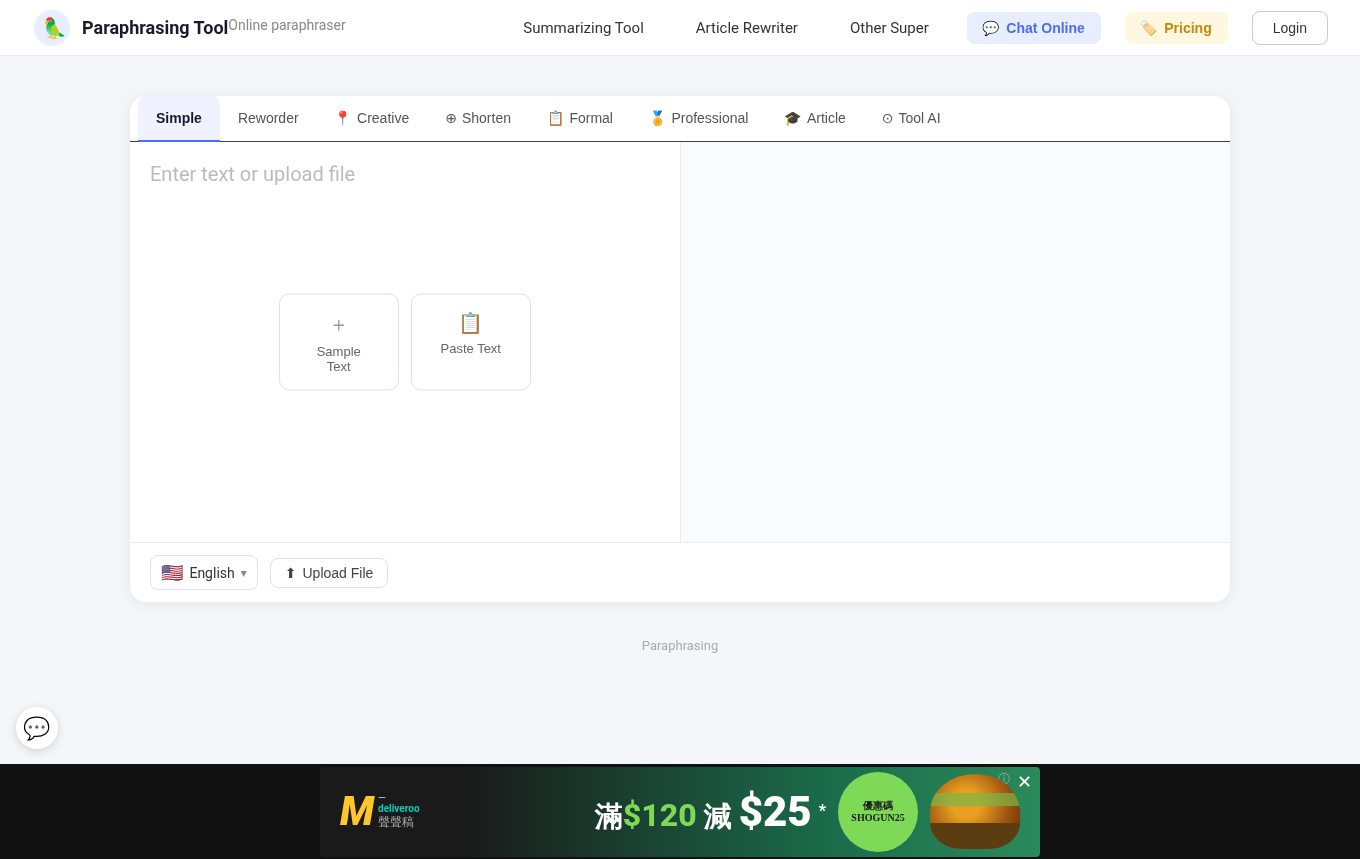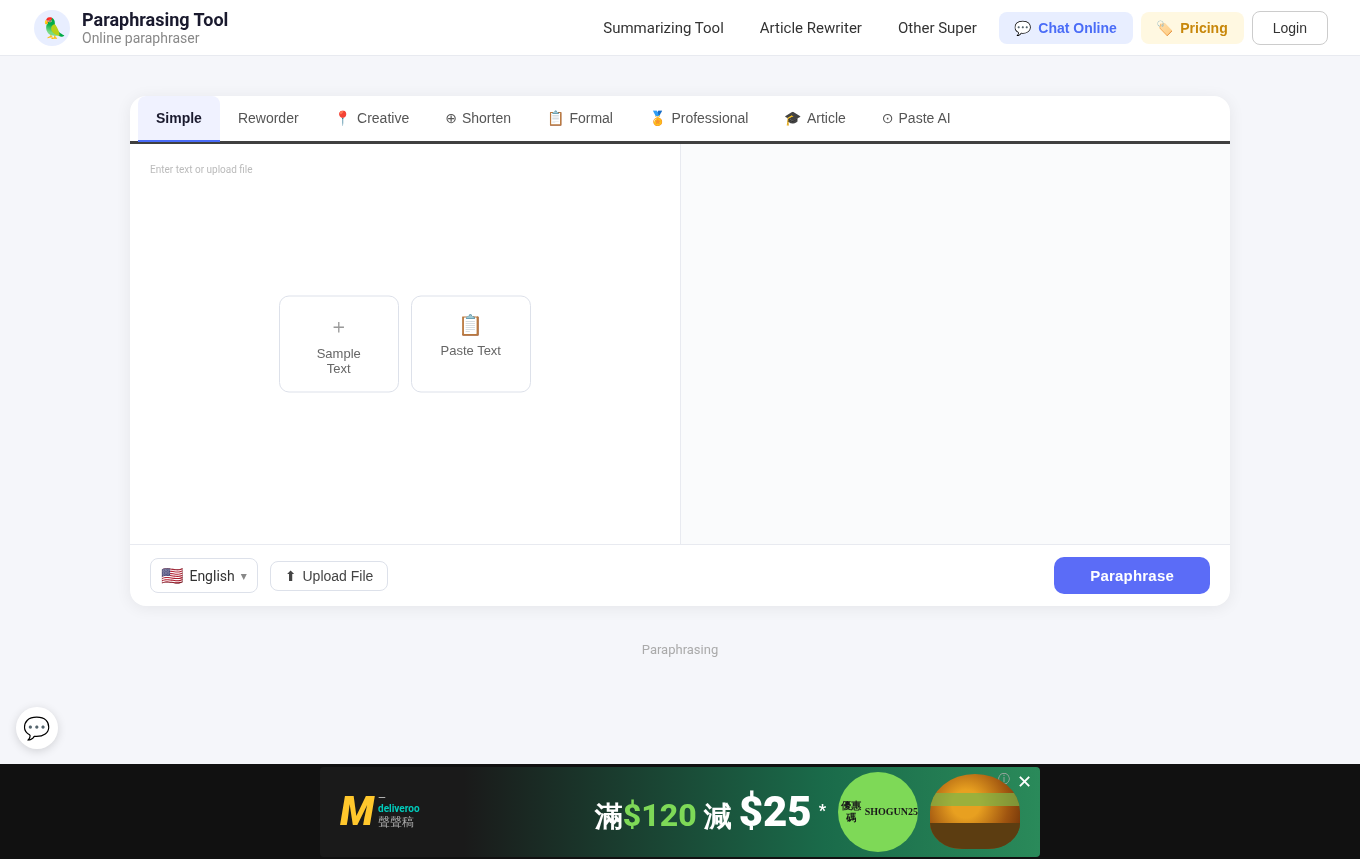--- a/index.html
+++ b/index.html
@@ -17,34 +17,34 @@
     }
     .header-left {
       display: flex;
       align-items: center;
       gap: 10px;
     }
     .logo-icon {
       width: 40px;
       height: 40px;
     }
-    .header-title-group { display: flex; flex-direction: column; }
+    .header-title-group { display: flex; flex-direction: row; }
     .header-title {
       font-size: 18px;
       font-weight: 700;
       color: #1a1a2e;
     }
     .header-subtitle {
       font-size: 14px;
       color: #888;
     }
     .header-nav {
       display: flex;
       align-items: center;
-      gap: 8px;
+      gap: 24px;
     }
     .nav-link {
       background: none;
       border: none;
       cursor: pointer;
       font-size: 15px;
       color: #333;
       padding: 6px 14px;
       border-radius: 6px;
       text-decoration: none;
@@ -98,21 +98,21 @@
       box-shadow: 0 2px 16px rgba(0,0,0,0.07);
       width: 100%;
       max-width: 1100px;
       overflow: hidden;
     }
 
     
     .tabs-bar {
       display: flex;
       align-items: center;
-      border-bottom: 3px solid #404040;
+      border-bottom: 1px solid #404040;
       padding: 0 8px;
     }
     .tab-item {
       display: flex;
       align-items: center;
       gap: 5px;
       padding: 14px 18px;
       font-size: 14px;
       color: #555;
       cursor: pointer;
@@ -149,21 +149,21 @@
       flex: 1;
       background: #fafbfc;
     }
     .text-input {
       width: 100%;
       flex: 1;
       border: none;
       outline: none;
       resize: none;
       padding: 20px;
-      font-size: 10px;
+      font-size: 20px;
       color: #aaa;
       background: transparent;
       min-height: 340px;
       font-family: inherit;
     }
     .text-input::placeholder { color: #bbb; }
 
     
     .upload-buttons {
       display: flex;
@@ -250,21 +250,21 @@
       font-size: 13px;
     }
     .ad-sticker {
       background: #7ed957;
       border-radius: 50%;
       width: 80px;
       height: 80px;
       display: flex;
       align-items: center;
       justify-content: center;
-      flex-direction: row;
+      flex-direction: column;
       font-size: 10px;
       font-weight: 900;
       color: #1a1a1a;
       text-align: center;
       line-height: 1.2;
     }
 
     
     .bottom-ad {
       position: fixed;
@@ -380,21 +380,21 @@
       <button class="tab-item">
         <span class="tab-icon">🏅</span>
         <span>Professional</span>
       </button>
       <button class="tab-item">
         <span class="tab-icon">🎓</span>
         <span>Article</span>
       </button>
       <button class="tab-item">
         <span class="tab-icon">⊙</span>
-        <span>Paste AI</span>
+        <span>Tool AI</span>
       </button>
     </div>
 
     <div class="editor-area">
       <div class="editor-left">
         <textarea class="text-input" placeholder="Enter text or upload file" style=""></textarea>
         <div class="upload-buttons">
           <button class="action-btn">
             <span class="action-btn-icon">＋</span>
             <span>Sample Text</span>
@@ -414,21 +414,20 @@
         <div class="lang-selector">
           <span class="flag-icon">🇺🇸</span>
           <span>English</span>
           <span class="chevron">▾</span>
         </div>
         <button class="upload-file-btn">
           <span>⬆</span>
           <span>Upload File</span>
         </button>
       </div>
-      <button class="paraphrase-btn">Paraphrase</button>
     </div>
   </div>
 </div>
 
 <div class="ad-section">
   <span>Paraphrasing</span>
 </div>
 
 <div class="chat-float">
   <span>💬</span>

